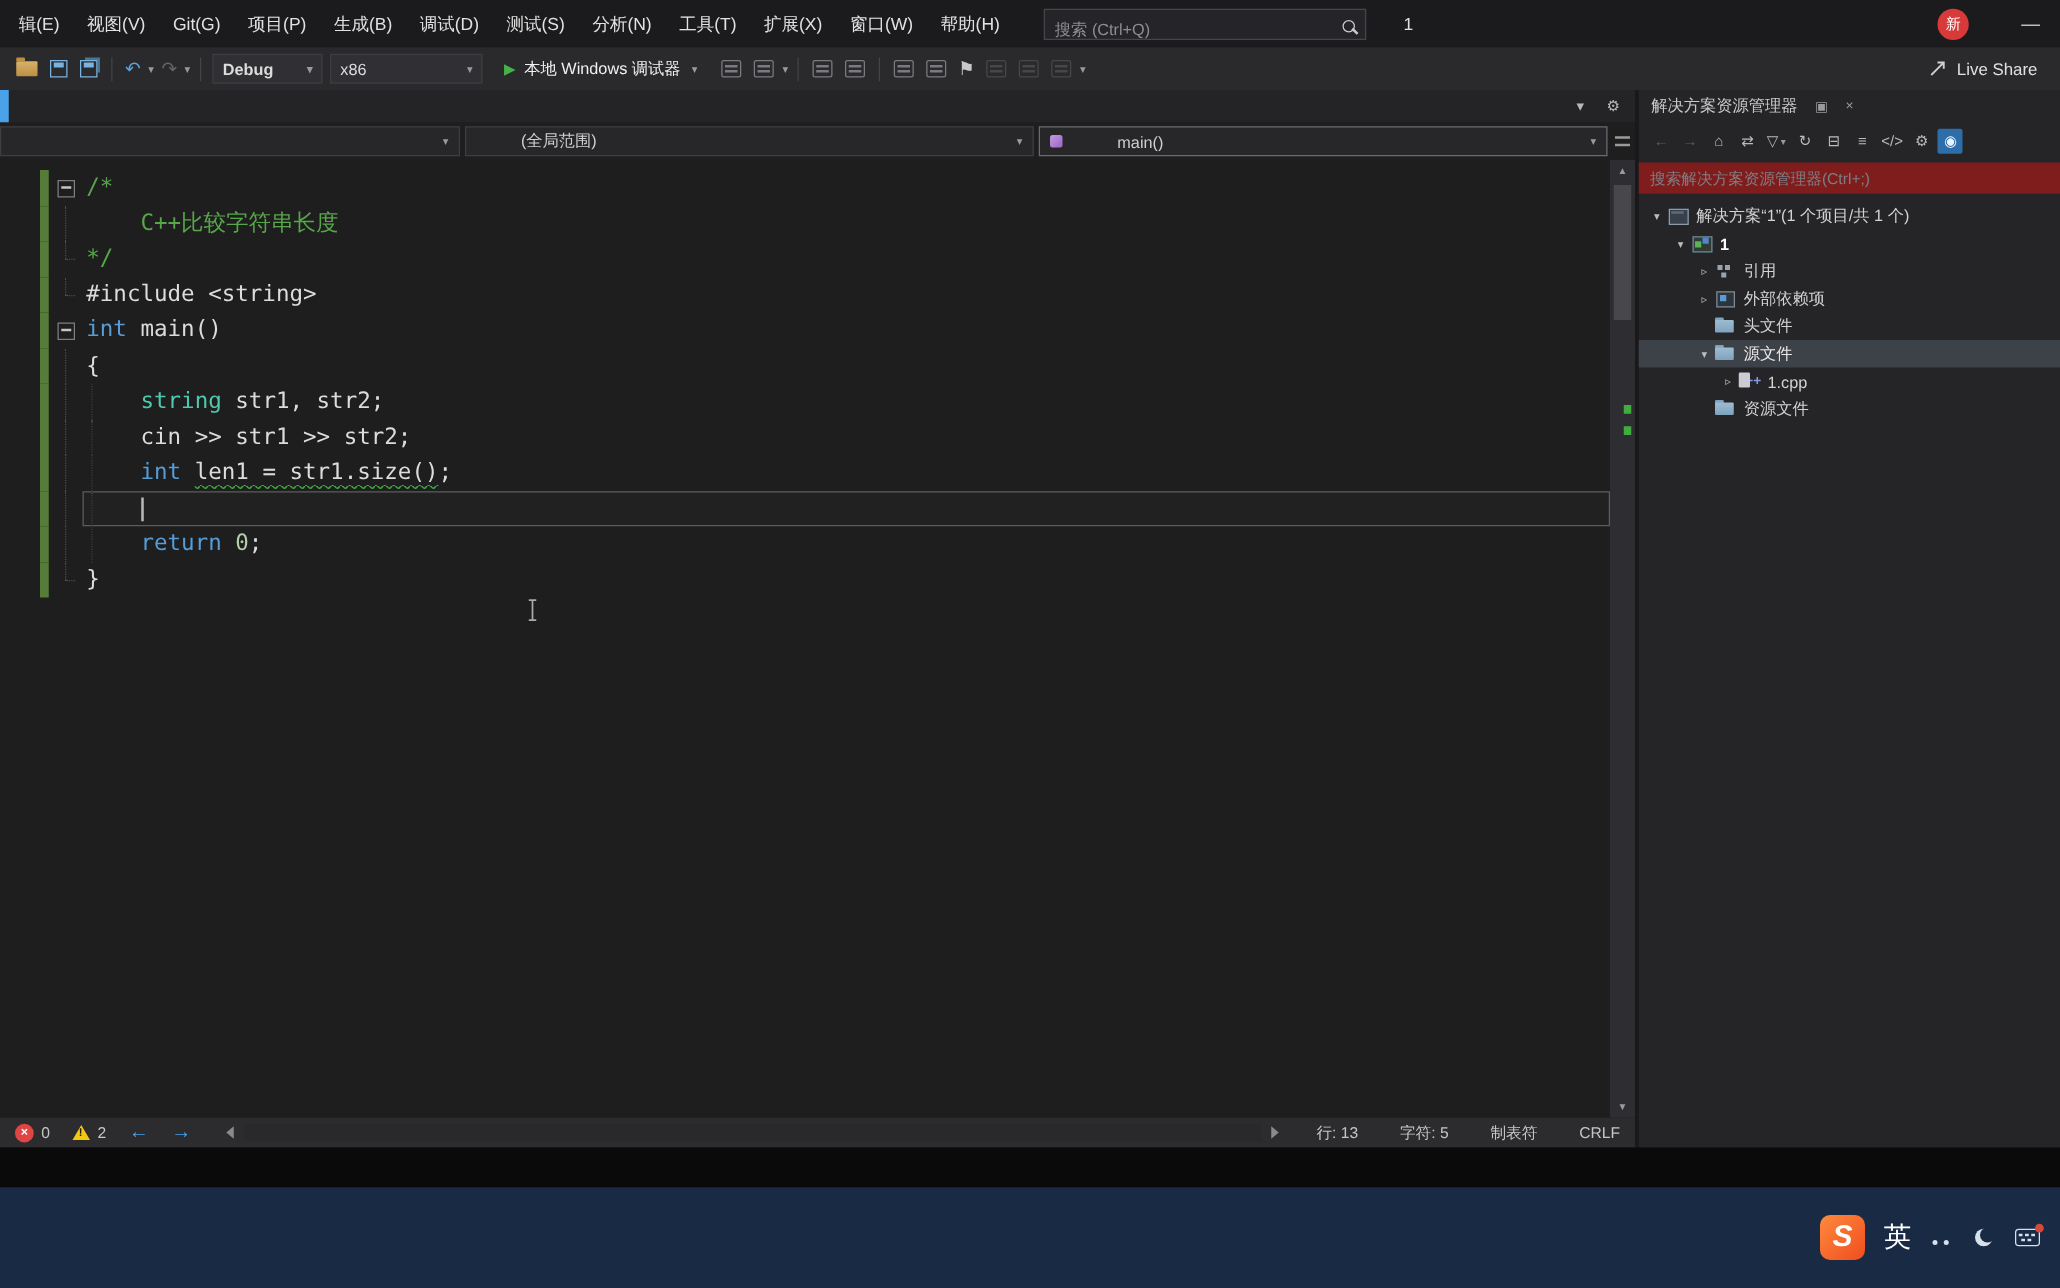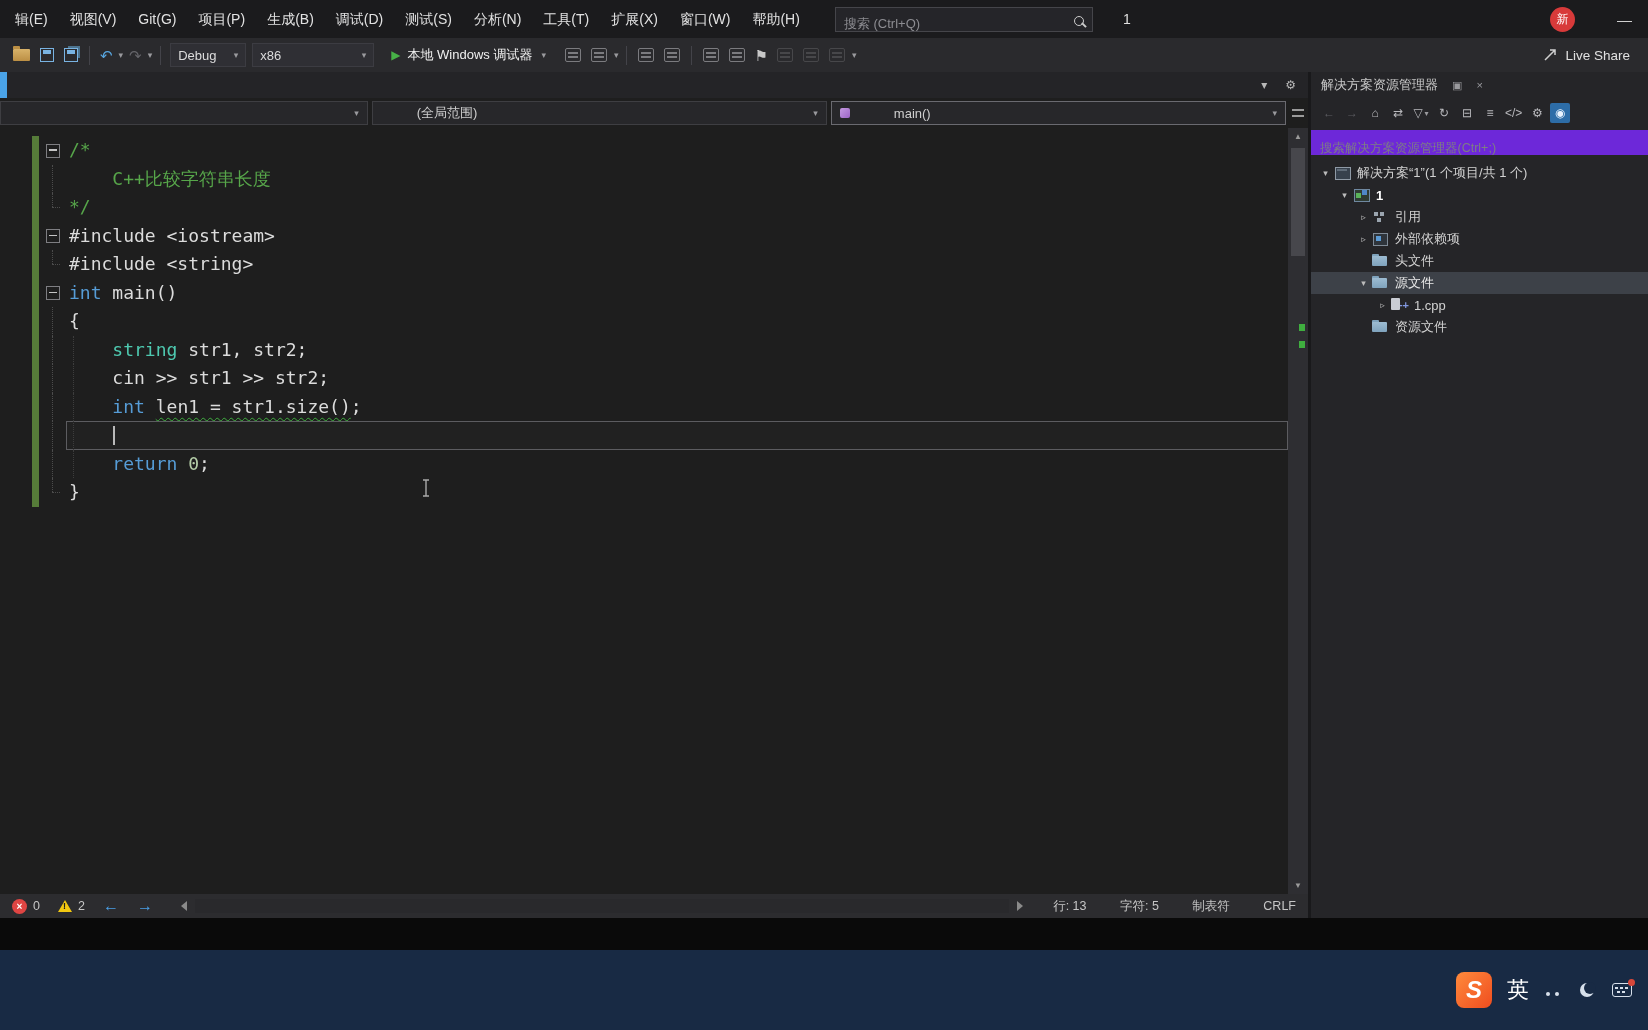--- a/index.html
+++ b/index.html
@@ -29,21 +29,21 @@
   .gi.dim { color:#65656a; }
   .gi.sm { font-size:9px; padding:0 2px; color:#9a9a9e; }
   .ci { display:inline-block; position:relative; margin:0 5px; }
   .i-folder { width:17px; height:12px; background:linear-gradient(#d8b269,#bc8f44); border-radius:1px; }
   .i-folder::before { content:""; position:absolute; left:0; top:-3px; width:7px; height:3px; background:#bc8f44; border-radius:1px 1px 0 0; }
   .i-save { width:14px; height:14px; border:1.5px solid #79b3e2; background:#2a2a2d; }
   .i-save::before { content:""; position:absolute; left:2px; top:1px; right:2px; height:4px; background:#79b3e2; }
   .i-saveall { width:14px; height:14px; border:1.5px solid #79b3e2; background:#2a2a2d; box-shadow:3px -3px 0 -1px #4d748f; }
   .i-saveall::before { content:""; position:absolute; left:2px; top:1px; right:2px; height:4px; background:#79b3e2; }
   .combo { background:#2f2f34; border:1px solid #3c3c42; height:24px; display:flex; align-items:center; justify-content:space-between; padding:0 7px; font-size:13px; color:#dcdcdc; margin:0 3px; }
-  .w-debug { width:76px; }
+  .w-debug { width:88px;font-weight:bold; }
   .w-plat { width:122px; }
   .caret9 { font-size:9px; color:#9a9a9e; line-height:1; }
   .runbtn { display:flex; align-items:center; margin:0 10px; color:#f0f0f0; font-size:13px; height:26px; padding:0 4px; }
   .play { color:#47b147; font-size:12px; margin-right:7px; }
   .runbtn .caret9 { margin-left:9px; }
   .ph { display:inline-block; width:16px; height:14px; border:1px solid #8a8a8e; border-radius:2px; position:relative; margin:0 5px; opacity:.85; }
   .ph::before { content:""; position:absolute; left:2px; right:2px; top:3px; height:1.5px; background:#8a8a8e; box-shadow:0 4px 0 #8a8a8e; }
   .ph.dim2 { opacity:.3; }
   .lsh { margin-left:auto; margin-right:18px; display:flex; align-items:center; gap:7px; color:#e0e0e0; font-size:13.5px; }
 
@@ -108,21 +108,21 @@
   
   .explorer { width:340px; flex:none; background:#252528; border-left:3px solid #19191b; display:flex; flex-direction:column; }
   .exp-title { height:26px; display:flex; align-items:center; padding:0 10px; font-size:13px; color:#c8c8c8; }
   .exp-title .ti { margin-left:14px; color:#9a9a9e; font-size:11px; }
   .exp-title .ti:first-of-type { margin-left:auto; }
   .exp-toolbar { height:30px; display:flex; align-items:center; padding:0 8px; gap:3px; }
   .xicon { min-width:20px; height:20px; display:flex; align-items:center; justify-content:center; font-size:12px; color:#b9b9bd; border-radius:2px; padding:0 2px; }
   .xicon.disabled { color:#5d5d62; }
   .xicon.active { background:#2d6da8; color:#eaf4ff; }
   .xicon .subcaret { font-size:8px; margin-left:2px; color:#9a9a9e; }
-  .exp-search { height:25px; margin:2px 0 3px 0; background:#6d28d9; display:flex; align-items:flex-end; padding:0 9px; }
+  .exp-search { height:25px; margin:2px 0 3px 0; background:#7f1d1d; display:flex; align-items:center; padding:0 9px; }
   .exp-search input { flex:1; min-width:0; background:transparent; border:none; outline:none; color:#bbbbbb; font-size:12.5px; font-family:"Liberation Sans",sans-serif; }
   .exp-search input::placeholder { color:#7e7e84; opacity:1; }
   .tree { padding-top:4px; }
   .tree-row { height:22px; display:flex; align-items:center; font-size:13px; color:#d2d2d2; cursor:default; }
   .tree-row.selected { background:#3d4148; color:#e8e8e8; }
   .expander { width:17px; text-align:center; font-size:9px; color:#bcbcbc; flex:none; }
   .t-icon { width:18px; height:16px; position:relative; margin-right:5px; flex:none; }
   .t-label { white-space:nowrap; }
   .t-label.bold { font-weight:bold; color:#ffffff; }
   .icon-solution::before { content:""; position:absolute; left:1px; top:2px; width:14px; height:11px; border:1px solid #8f9aa6; background:#37414d; }
@@ -271,26 +271,20 @@
             </div>
             <div class="code-line">
               <span class="bp-margin"></span>
               <span class="change-bar"></span>
               <span class="fold-col lend"></span>
               <span class="code-text"><span class="c-cm">*/</span></span>
             </div>
             <div class="code-line">
               <span class="bp-margin"></span>
               <span class="change-bar"></span>
-              <span class="fold-col box"></span>
-              <span class="code-text"><span class="c-pl">#include &lt;iostream&gt;</span></span>
-            </div>
-            <div class="code-line">
-              <span class="bp-margin"></span>
-              <span class="change-bar"></span>
               <span class="fold-col lend"></span>
               <span class="code-text"><span class="c-pl">#include &lt;string&gt;</span></span>
             </div>
             <div class="code-line">
               <span class="bp-margin"></span>
               <span class="change-bar"></span>
               <span class="fold-col box"></span>
               <span class="code-text"><span class="c-kw">int</span><span class="c-pl"> main()</span></span>
             </div>
             <div class="code-line">

